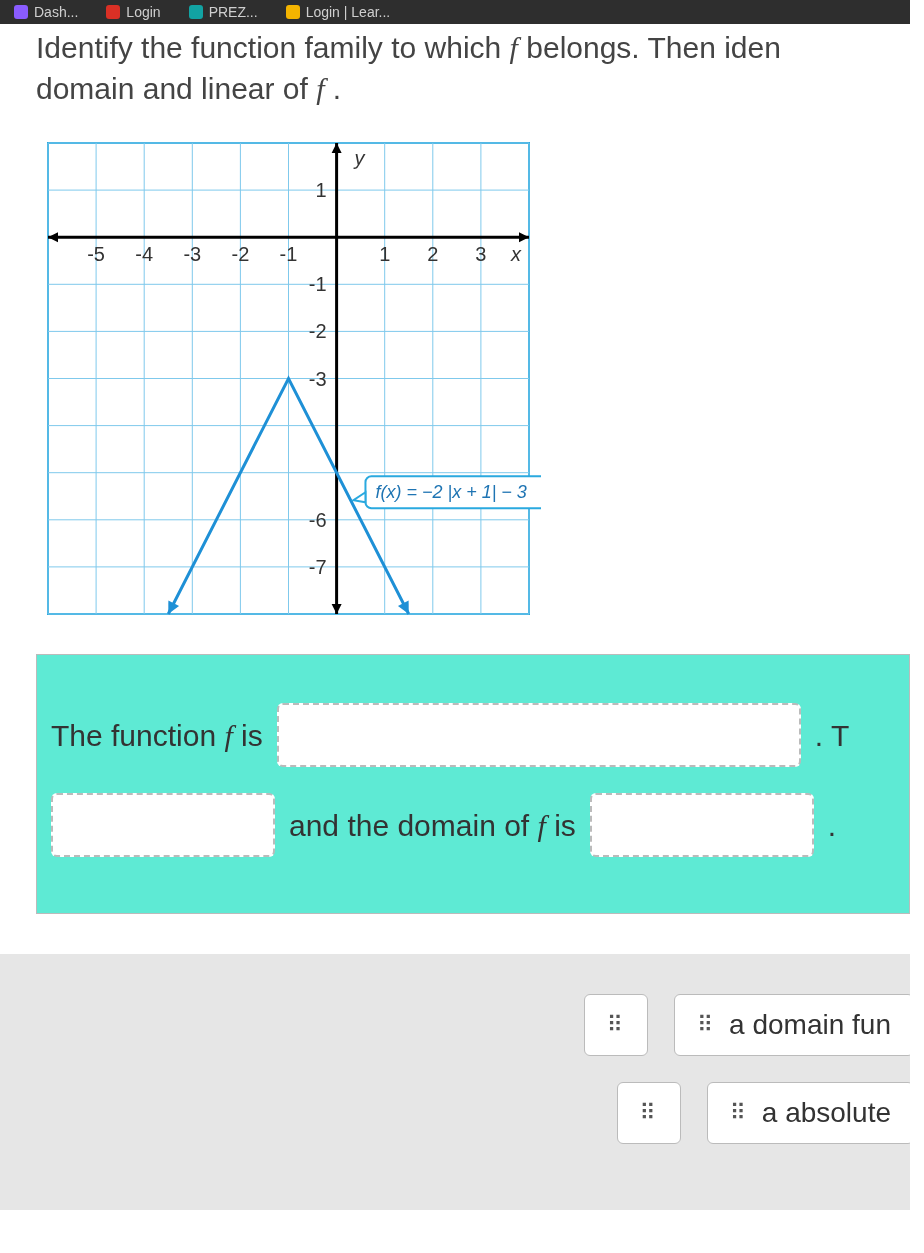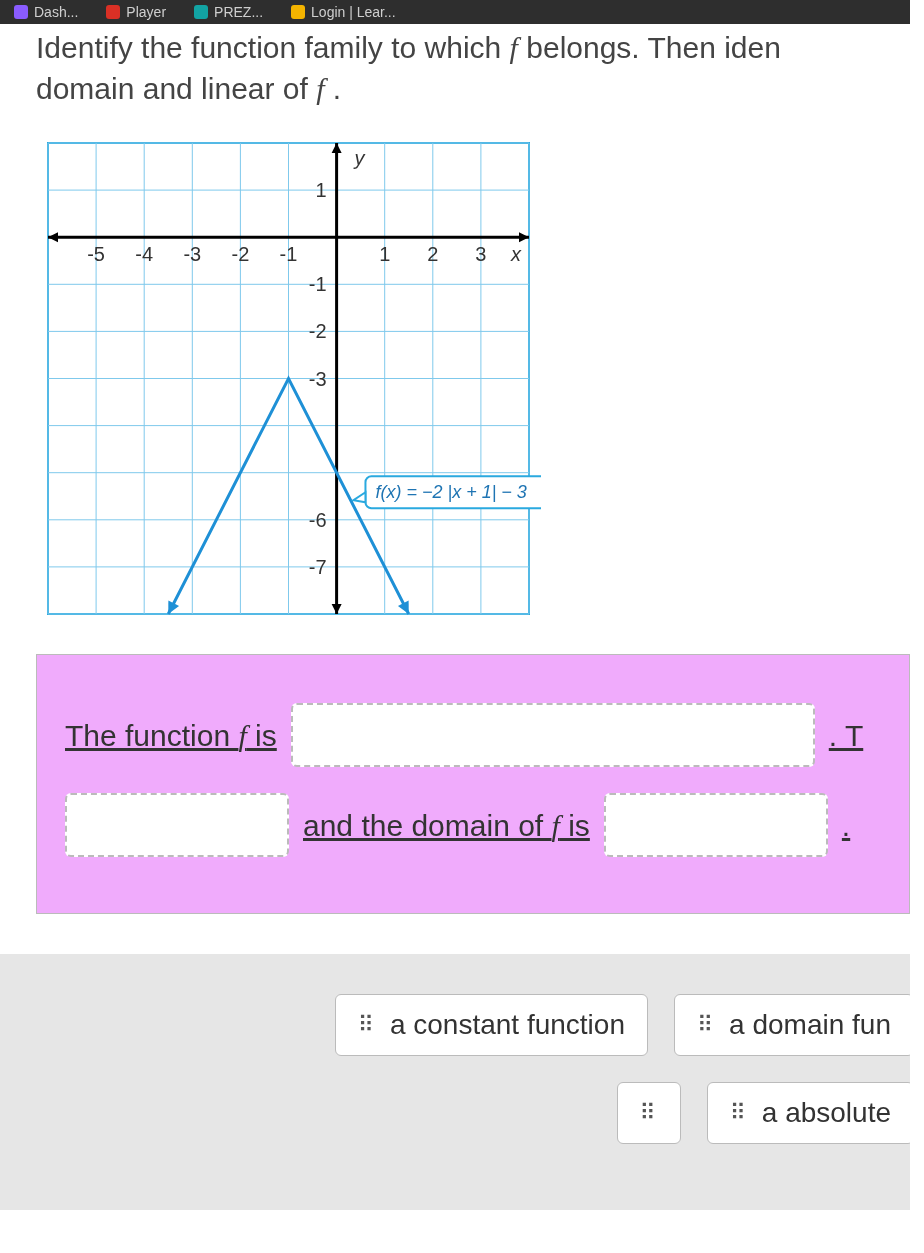--- a/index.html
+++ b/index.html
@@ -13,22 +13,22 @@
   .ico-red{background:#d93025;}
   .ico-teal{background:#12a3a3;}
   .ico-yel{background:#f4b400;}
   
   .prompt{font-size:30px;line-height:1.35;color:#444;padding:4px 12px 0 36px;}
   .prompt .fi{font-style:italic;font-family:'Times New Roman',serif;}
   
   .chart{margin:22px 0 0 36px;}
   .chart svg{display:block;}
   
-  .card{margin:28px 0 0 36px;border:1px solid #bbb;background:#f0abfc;
-        padding:48px 34px 56px 28px;font-size:30px;color:#333;line-height:1.9;text-decoration:underline;}
+  .card{margin:28px 0 0 36px;border:1px solid #bbb;background:#5eead4;
+        padding:48px 34px 56px 14px;font-size:30px;color:#333;line-height:1.9;}
   .fill-line{display:flex;flex-wrap:wrap;align-items:center;gap:14px;}
   .slot{border:2px dashed #bbb;border-radius:6px;background:#fff;
         min-height:60px;display:inline-flex;align-items:center;}
   .slot-lg{min-width:520px;}
   .slot-md{min-width:220px;}
   .slot-sm{min-width:220px;}
   .fi{font-style:italic;font-family:'Times New Roman',serif;}
   
   .bank{margin-top:40px;background:#e6e6e6;padding:40px 0 40px 0;}
   .bank-row{display:flex;justify-content:flex-end;gap:26px;padding:0 0 26px 0;}
@@ -43,21 +43,21 @@
 
 <div class="page cut">
 
   <div class="tabbar">
     <div class="tbit">
       <span class="ico ico-purple"></span>
       <span>Dash...</span>
     </div>
     <div class="tbit">
       <span class="ico ico-red"></span>
-      <span>Player</span>
+      <span>Login</span>
     </div>
     <div class="tbit">
       <span class="ico ico-teal"></span>
       <span>PREZ...</span>
     </div>
     <div class="tbit">
       <span class="ico ico-yel"></span>
       <span>Login | Lear...</span>
     </div>
   </div>
@@ -139,21 +139,20 @@
       </span>
       <span class="slot slot-sm"></span>
       <span>.</span>
     </div>
   </div>
 
   <div class="bank">
     <div class="bank-row">
       <div class="tile">
         <span class="grip">⠿</span>
-        <span>a constant function</span>
       </div>
       <div class="tile" style="margin-right:-4px;">
         <span class="grip">⠿</span>
         <span>a domain fun</span>
       </div>
     </div>
     <div class="bank-row">
       <div class="tile">
         <span class="grip">⠿</span>
       </div>

